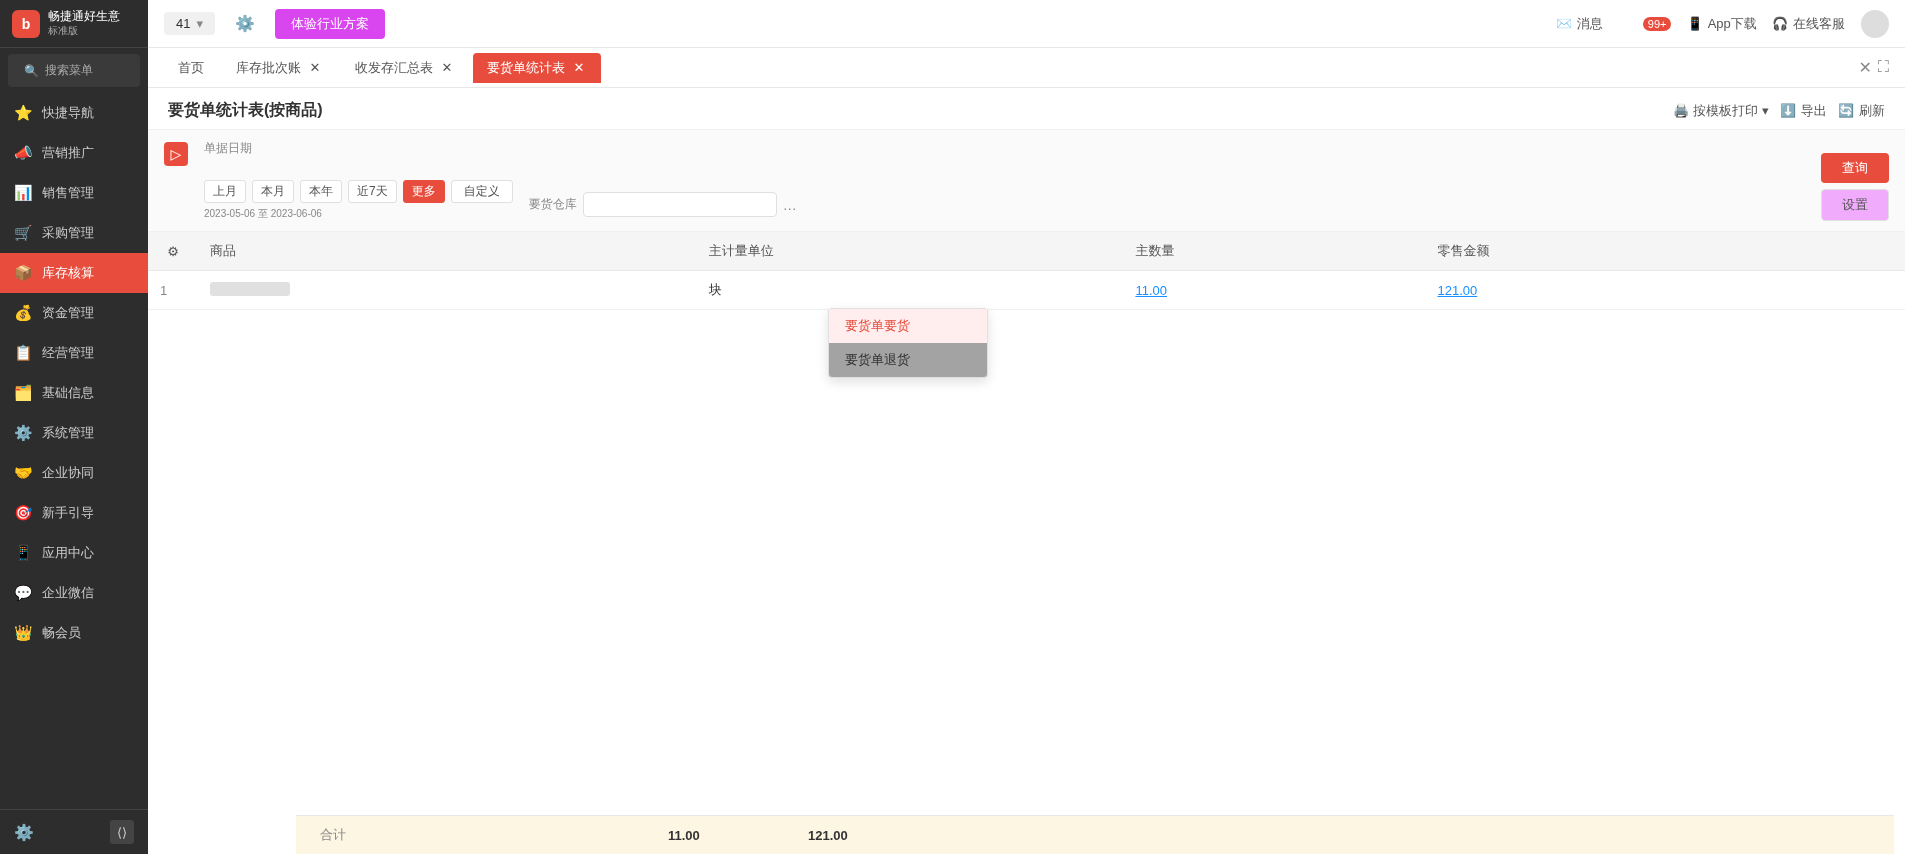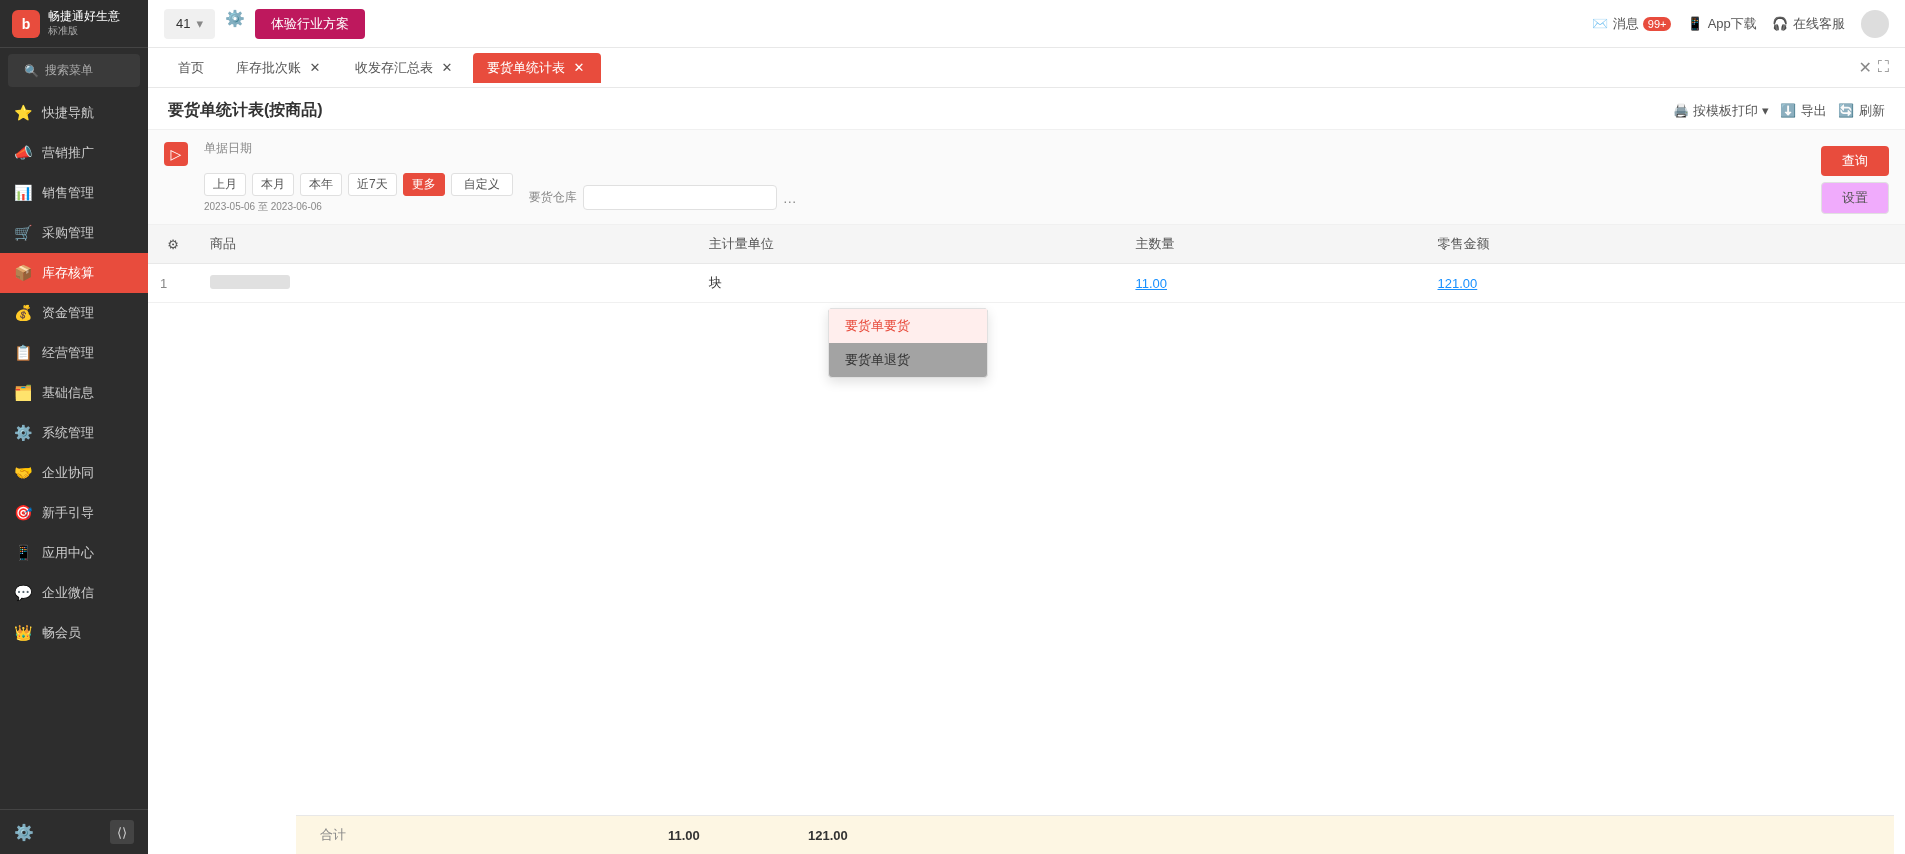--- a/index.html
+++ b/index.html
@@ -66,30 +66,30 @@
     
     .header {
       height: 48px;
       background: #fff;
       display: flex;
       align-items: center;
       padding: 0 16px;
       border-bottom: 1px solid #e8e8e8;
       justify-content: space-between;
     }
-    .header-left { display: flex; gap: 10px; }
+    .header-left { display: flex; align-items: center; gap: 20px; }
     .header-number { background: #f0f0f0; padding: 4px 12px; border-radius: 4px; font-size: 13px; color: #333; display: flex; align-items: center; gap: 6px; }
     .header-settings-icon { color: #666; cursor: pointer; font-size: 16px; }
     .header-trial-btn {
-      background: #be185d; color: white; border: none;
+      background: #d946ef; color: white; border: none;
       padding: 6px 16px; border-radius: 4px; cursor: pointer; font-size: 13px;
     }
     .header-right { display: flex; align-items: center; gap: 16px; }
     .header-right-item { display: flex; align-items: center; gap: 4px; color: #555; cursor: pointer; font-size: 13px; }
-    .badge { background: #e84c3d; color: white; border-radius: 10px; padding: 1px 5px; font-size: 11px; }
+    .badge { background: #e84c3d; color: white; border-radius: 10px; padding: 1px 5px; font-size: 11px; margin-left: 36px; }
     .avatar { width: 28px; height: 28px; border-radius: 50%; background: #ddd; }
 
     
     .tabs-bar {
       background: #fff;
       border-bottom: 1px solid #e8e8e8;
       display: flex;
       align-items: center;
       padding: 0 16px;
       height: 40px;
@@ -140,21 +140,21 @@
       background: #e84c3d;
       color: white;
       border: none;
       border-radius: 4px;
       cursor: pointer;
       display: flex; align-items: center; justify-content: center;
       font-size: 14px;
       margin-top: 2px;
     }
     .filter-group { display: flex; flex-direction: column; gap: 4px; }
-    .filter-label { font-size: 12px; color: #888; margin-bottom: 12px; }
+    .filter-label { font-size: 12px; color: #888; margin-bottom: 19px; }
     .filter-date-row { display: flex; align-items: center; gap: 6px; }
     .date-preset-btn {
       padding: 2px 8px; border: 1px solid #e0e0e0; border-radius: 3px;
       background: white; cursor: pointer; font-size: 12px; color: #555;
     }
     .date-preset-btn.more {
       background: #e84c3d; color: white; border-color: #e84c3d;
     }
     .date-custom-btn {
       padding: 2px 12px; border: 1px solid #e0e0e0; border-radius: 3px;

